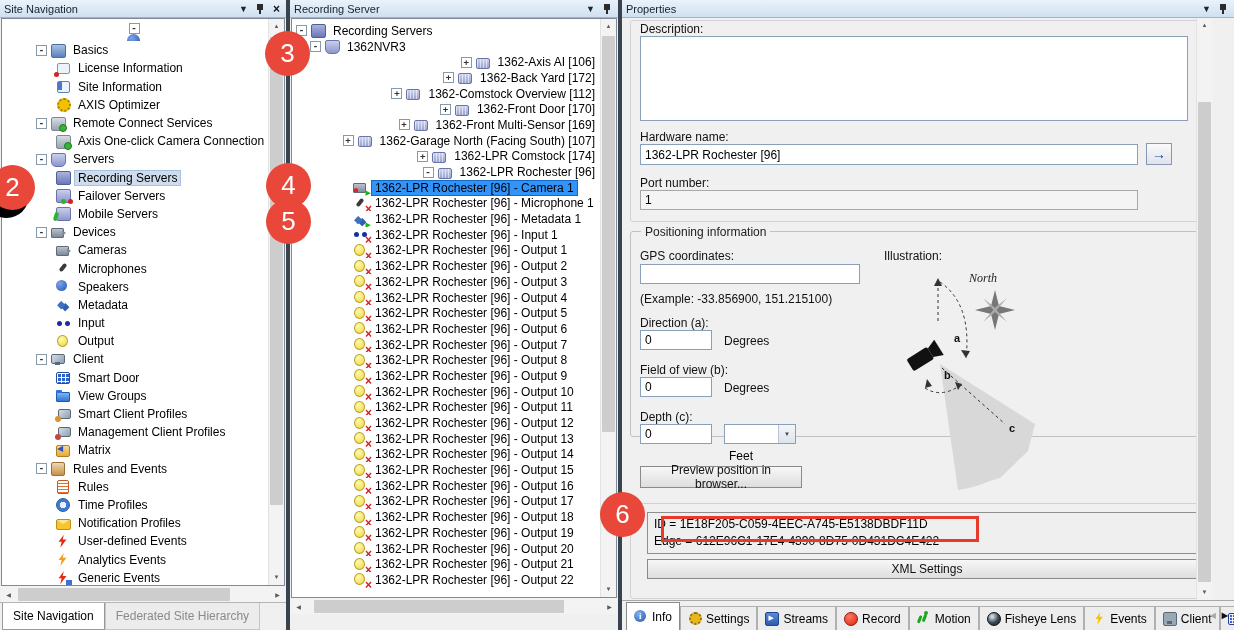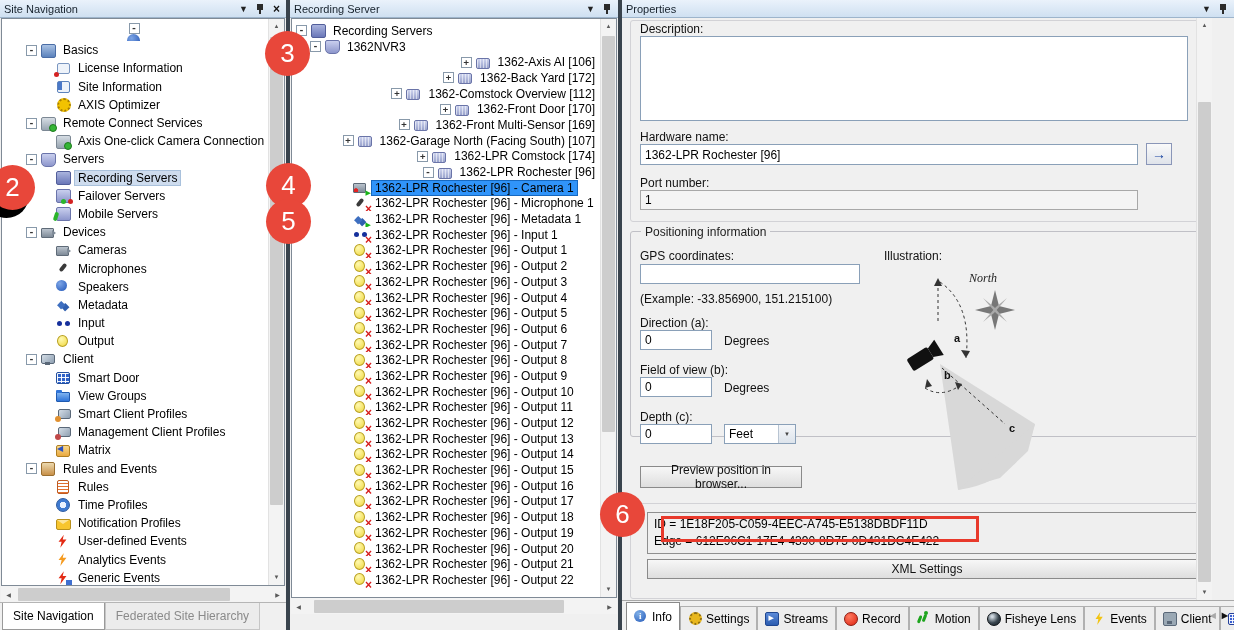--- a/index.html
+++ b/index.html
@@ -27,21 +27,21 @@
   .xclose{font-weight:bold;font-size:12px;color:#111;line-height:12px;}
 
   
   .treebox{position:absolute;left:1px;right:1px;background:#fff;border:1px solid #7f8a96;overflow:hidden;}
   .left .treebox{top:18px;height:568px;}
   .mid  .treebox{top:18px;height:580px;}
   .treelist{position:absolute;left:0;top:0;right:17px;padding-top:4px;overflow:hidden;bottom:0;}
   .trow{display:flex;align-items:center;white-space:nowrap;overflow:hidden;}
   .left .trow{height:18.2px;padding-right:2px;}
   .mid  .trow{height:15.7px;}
-  .left [data-level="0"]{padding-left:5px;flex-direction:column;}  .left [data-level="1"]{padding-left:24px;}
+  .left [data-level="0"]{padding-left:5px;flex-direction:column;}  .left [data-level="1"]{padding-left:34px;}
   .left [data-level="2"]{padding-left:39px;}
   .mid [data-level="0"]{padding-left:4px;}   .mid [data-level="1"]{padding-left:18px;}
   .mid [data-level="2"]{padding-left:32px;justify-content:flex-end;}  .mid [data-level="3"]{padding-left:46px;}
   .tg{width:11px;height:11px;border:1px solid #8899aa;background:#fff;flex:0 0 11px;margin-right:4px;
       font:bold 9px/9px "DejaVu Sans Mono",monospace;color:#333;text-align:center;visibility:hidden;}
   .tg[data-tg="minus"],.tg[data-tg="plus"]{visibility:visible;}
   .tg[data-tg="minus"]::before{content:"-";}
   .tg[data-tg="plus"]::before{content:"+";}
   .tlabel{padding:0 3px;border:1px solid transparent;line-height:14px;}
   .mid .tlabel[data-sel="true"]{background:#3094fa;border-color:#1668c0;text-align:center;}
@@ -138,21 +138,21 @@
   .g2{border-color:#c0c0c6;}
   .g3{left:8px;top:485px;width:575px;height:96px;}
   .flabel{position:absolute;font-size:12px;color:#111;}
   .tx{position:absolute;border:1px solid #8aa0b8;background:#fff;font:12px "Liberation Sans",sans-serif;padding:1px 4px;}
   .tx.ro{background:#f4f4f4;border-color:#a8a8a8;}
   .abtn{position:absolute;border:1px solid #8a96b8;background:linear-gradient(180deg,#fafafa,#dfe3ea);text-align:center;}
   .abtn::before{content:"→";color:#123f9e;font-weight:bold;font-size:14px;line-height:20px;}
   .btn{position:absolute;border:1px solid #8a8a8a;background:linear-gradient(180deg,#f7f7f7,#dedede);
        font-size:12px;text-align:center;color:#111;display:flex;align-items:center;justify-content:center;}
   .ddl{position:absolute;border:1px solid #8aa0b8;background:#fff;display:flex;}
-  .ddl .val{flex:1;padding:2px 4px;font-size:12px;}
+  .ddl .val{flex:1;padding:2px 4px;font-size:12px;margin-top:22px;}
   .ddl .darr{width:17px;border-left:1px solid #b8c4d2;background:linear-gradient(180deg,#f4f6f9,#dde4ec);
              font-size:6px;color:#444;text-align:center;line-height:18px;}
   .idbox{position:absolute;left:16px;top:8px;width:560px;height:42px;border:1px solid #8f8f8f;background:#efefef;
          font-size:12px;padding:3px 6px;line-height:17px;white-space:nowrap;overflow:hidden;}
   .redrect{position:absolute;left:13px;top:3px;width:318px;height:26px;border:3px solid #e8392b;z-index:5;}
 
   
   .rtabs{position:absolute;left:0;right:0;top:600px;height:30px;background:#f0f0f0;border-top:1px solid #a8a8a8;
          display:flex;align-items:flex-end;padding-left:4px;overflow:hidden;}
   .ptab{display:flex;align-items:center;gap:4px;height:24px;padding:0 7px;border:1px solid #b0b0b0;border-bottom:none;

